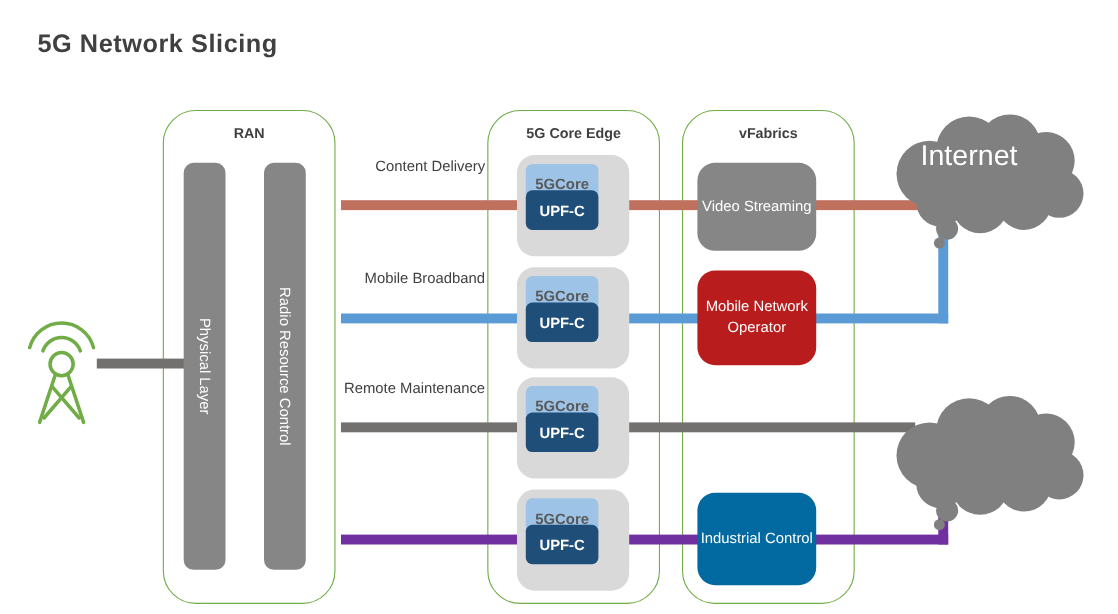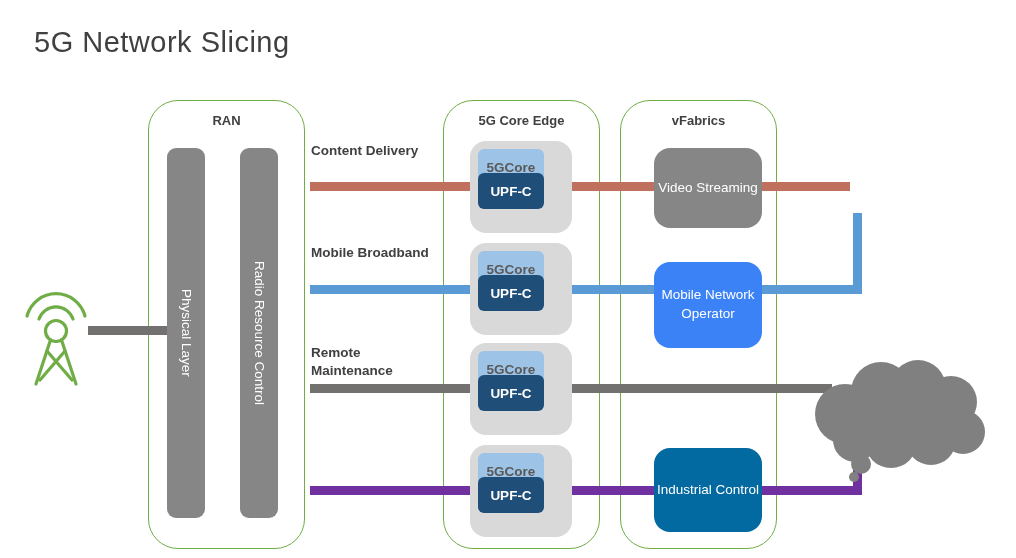--- a/index.html
+++ b/index.html
@@ -1,41 +1,41 @@
 <!DOCTYPE html>
 <html><head>
 <meta charset="utf-8">
 <style>
   html,body{margin:0;padding:0;background:#fff;}
   #canvas{position:relative;width:1016px;height:558px;background:#ffffff;overflow:hidden;
           font-family:"Liberation Sans","DejaVu Sans",sans-serif;}
   .abs{position:absolute;}
-  #page-title{left:34px;top:26px;font-size:29px;font-weight:normal;color:#404040;letter-spacing:.5px;}
+  #page-title{left:34px;top:26px;font-size:23px;font-weight:bold;color:#404040;letter-spacing:.5px;}
   .container{border:1.5px solid #70AD47;border-radius:30px;background:#fff;z-index:1;}
   .container-label{position:absolute;top:12px;left:0;width:100%;text-align:center;
                    font-size:13px;font-weight:bold;color:#404040;}
   #ran-box{left:148px;top:100px;width:155px;height:447px;}
   #core-box{left:443px;top:100px;width:155px;height:447px;}
   #vfabrics-box{left:620px;top:100px;width:155px;height:447px;}
   .ran-bar{width:38px;top:148px;height:370px;border-radius:9px;z-index:3;
            display:flex;align-items:center;justify-content:center;}
   .ran-bar span{writing-mode:vertical-rl;color:#fff;font-size:13.5px;white-space:nowrap;}
   #bar-physical{left:167px;}
   #bar-rrc{left:240px;}
   .hline{height:9px;z-index:2;}
   .vline{width:9px;z-index:2;}
-  .slice-label{width:130px;text-align:left;font-size:13.5px;font-weight:bold;
+  .slice-label{width:130px;text-align:right;font-size:13.5px;font-weight:normal;
                color:#404040;line-height:1.35;z-index:2;}
   .core-unit{left:470px;width:102px;height:92px;border-radius:16px;z-index:3;}
   .core-chip{position:absolute;left:8px;width:66px;height:36px;border-radius:6px;
              display:flex;align-items:center;justify-content:center;
              font-size:13.5px;font-weight:bold;}
   .chip-core{top:8px;color:#595959;}
   .chip-upf{top:32px;color:#ffffff;}
-  .vfab{left:654px;width:108px;border-radius:16px;z-index:3;display:flex;align-items:center;
+  .vfab{left:634px;width:108px;border-radius:16px;z-index:3;display:flex;align-items:center;
         justify-content:center;text-align:center;color:#fff;font-size:13.5px;line-height:1.4;}
   .cloud{left:803px;width:190px;height:132px;z-index:3;}
   .cloud svg{position:absolute;left:0;top:0;}
   .cloud-label{position:absolute;left:0;top:30px;width:82%;text-align:center;
                color:#ffffff;font-size:26px;z-index:4;}
   #antenna{left:16px;top:276px;width:80px;height:112px;z-index:2;}
 </style>
 </head>
 <body>
 
@@ -96,23 +96,41 @@
   </div>
   <div class="abs core-unit" style="top: 445px; background: rgb(217, 217, 217);">
     <div class="core-chip chip-core" style="background: rgb(157, 195, 230);">5GCore</div>
     <div class="core-chip chip-upf" style="background: rgb(31, 78, 121);">UPF-C</div>
   </div>
 
   <div class="abs container" id="vfabrics-box">
     <div class="container-label">vFabrics</div>
   </div>
   <div class="abs vfab" style="top: 148px; height: 80px; background: rgb(134, 134, 134);">Video Streaming</div>
-  <div class="abs vfab" style="top: 246px; height: 86px; background: #3b82f6; margin-top: 16px;">Mobile Network Operator</div>
+  <div class="abs vfab" style="top: 246px; height: 86px; background: #b91c1c;">Mobile Network Operator</div>
   <div class="abs vfab" style="top: 448px; height: 84px; background: #0369a1;">Industrial Control</div>
 
+  <div class="abs cloud" style="top:96px;">
+    <svg width="190" height="132" viewBox="0 0 190 132">
+      <g fill="#808080">
+        <circle cx="42" cy="62" r="30"></circle>
+        <circle cx="78" cy="40" r="30"></circle>
+        <circle cx="115" cy="36" r="28"></circle>
+        <circle cx="148" cy="50" r="26"></circle>
+        <circle cx="160" cy="80" r="22"></circle>
+        <circle cx="128" cy="88" r="25"></circle>
+        <circle cx="88" cy="90" r="26"></circle>
+        <circle cx="52" cy="88" r="22"></circle>
+        <ellipse cx="100" cy="63" rx="58" ry="32"></ellipse>
+        <circle cx="58" cy="112" r="10"></circle>
+        <circle cx="51" cy="125" r="5"></circle>
+      </g>
+    </svg>
+    <div class="cloud-label">Internet</div>
+  </div>
 
   <div class="abs cloud" style="top:352px;">
     <svg width="190" height="132" viewBox="0 0 190 132">
       <g fill="#808080">
         <circle cx="42" cy="62" r="30"></circle>
         <circle cx="78" cy="40" r="30"></circle>
         <circle cx="115" cy="36" r="28"></circle>
         <circle cx="148" cy="50" r="26"></circle>
         <circle cx="160" cy="80" r="22"></circle>
         <circle cx="128" cy="88" r="25"></circle>

